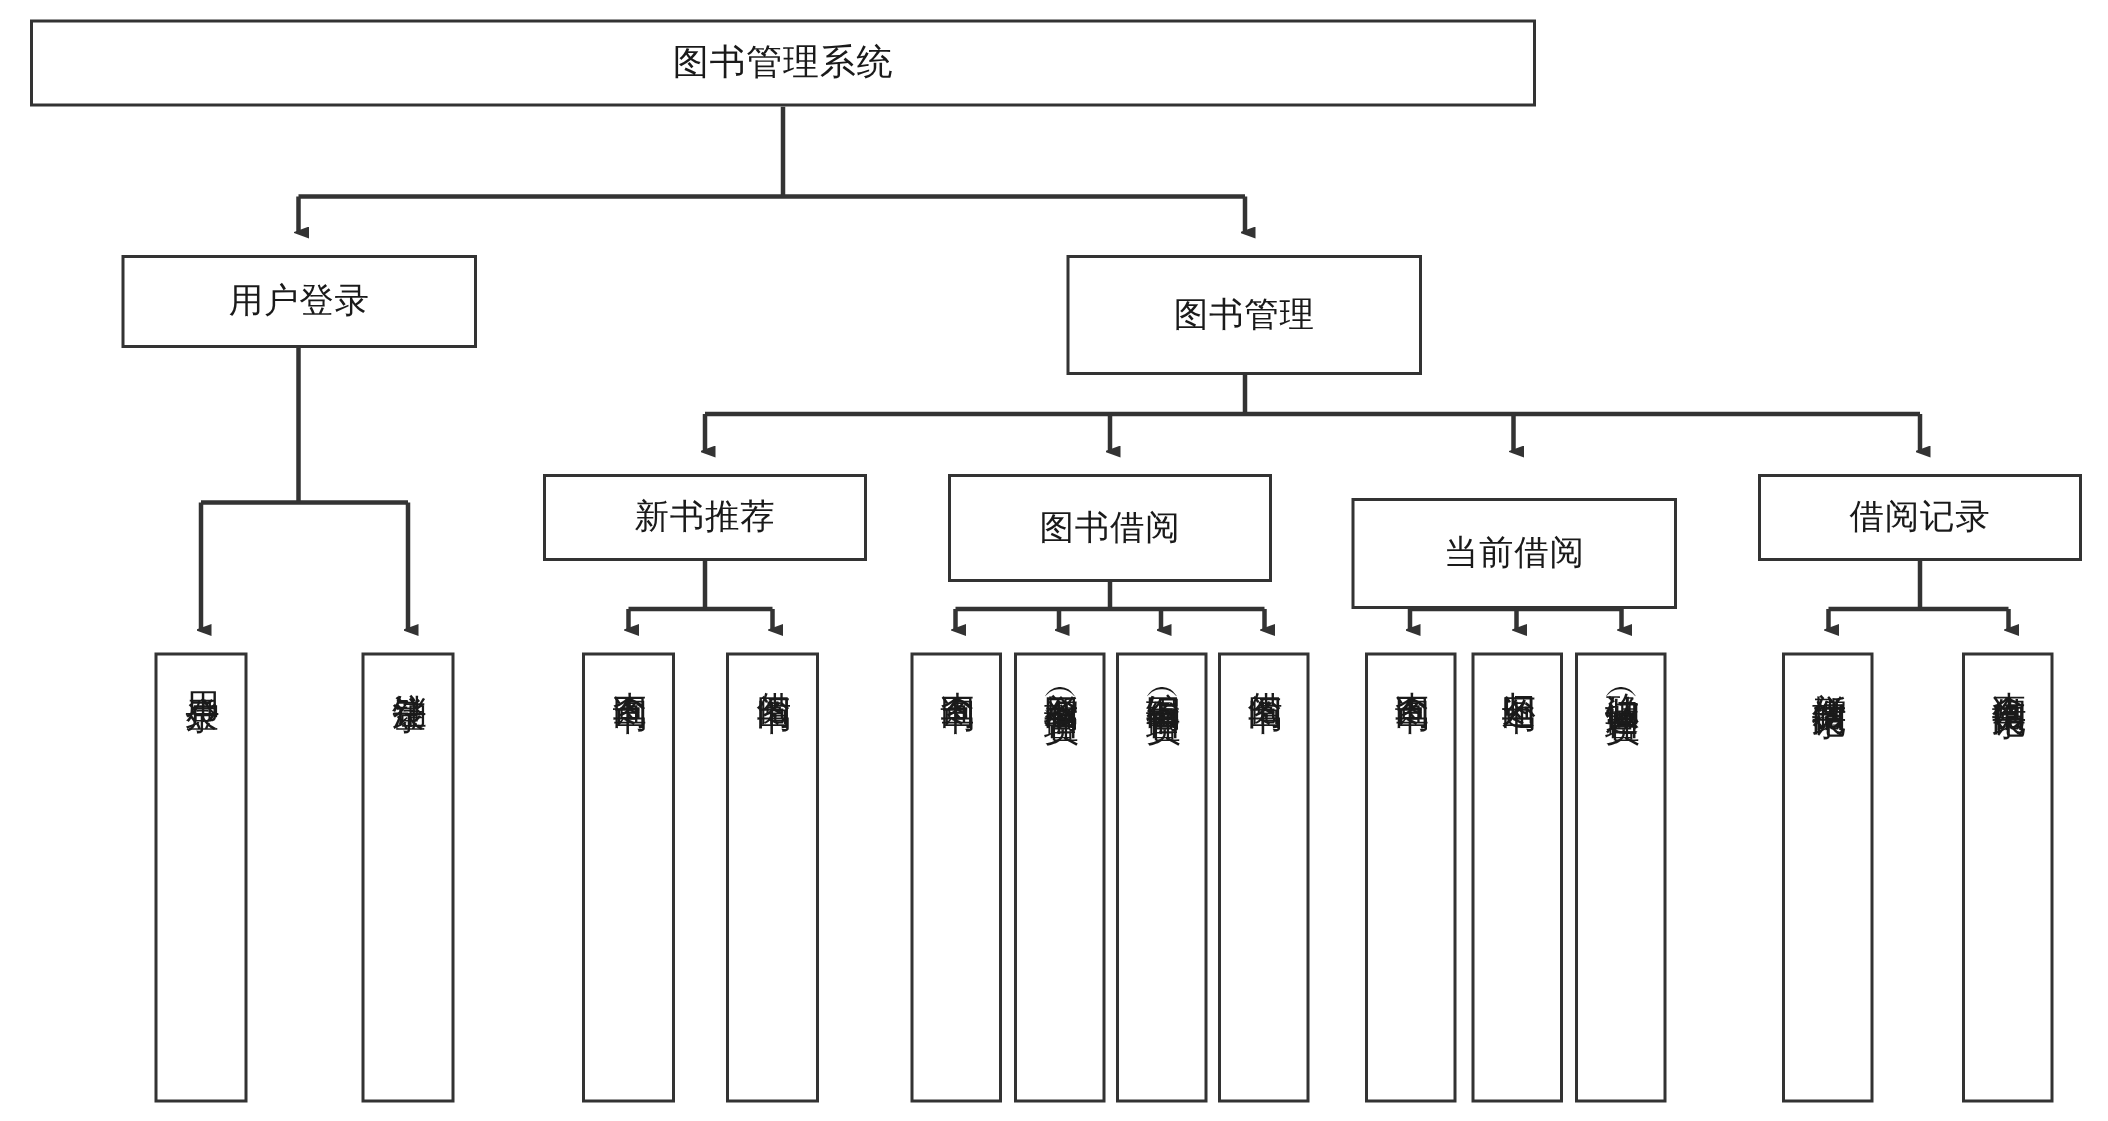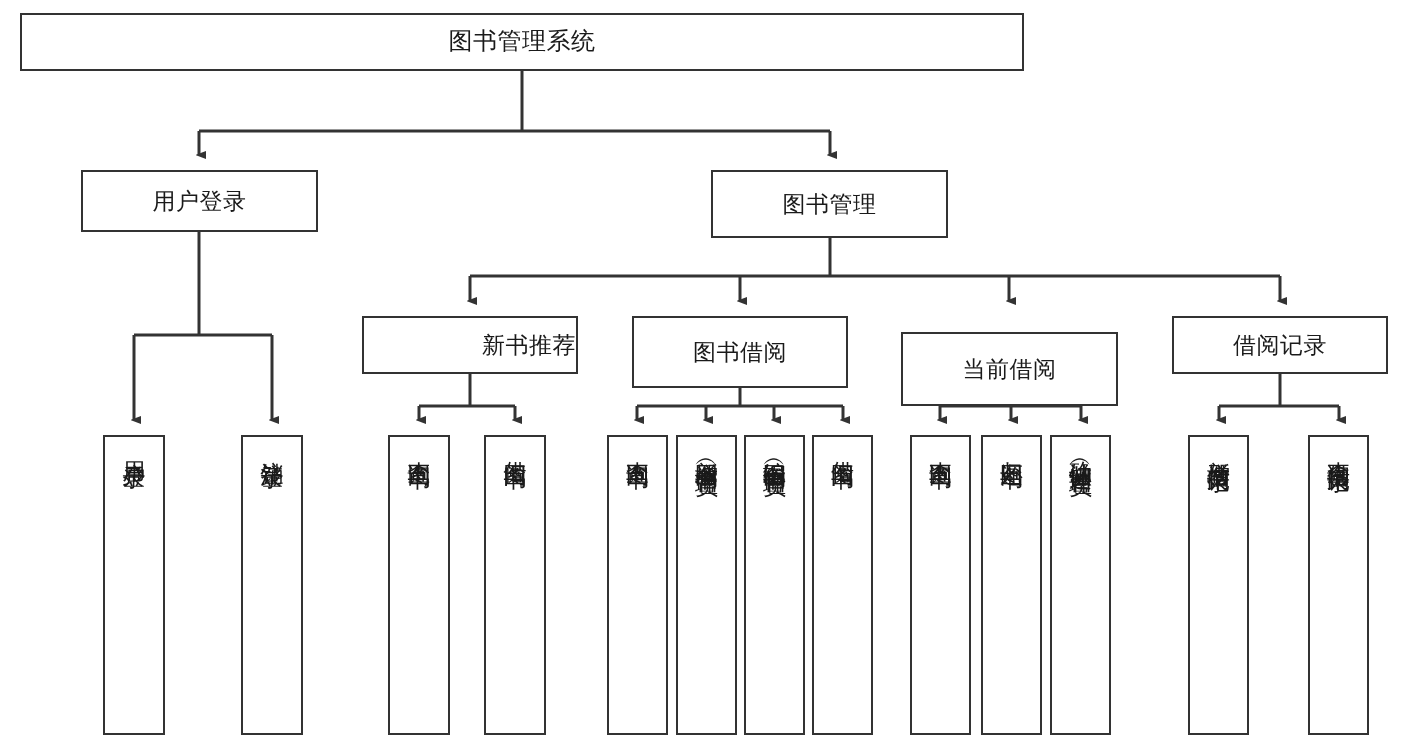--- a/index.html
+++ b/index.html
@@ -136,25 +136,25 @@
     </g>
   </svg>
 
   <div class="node horizontal root" id="node-root" style="left: 20px; top: 13px; width: 1004px; height: 58px;">
     <span class="node-label">图书管理系统</span>
   </div>
 
   <div class="node horizontal" id="node-l2-0" style="left: 81px; top: 170px; width: 237px; height: 62px;">
     <span class="node-label">用户登录</span>
   </div>
-  <div class="node horizontal" id="node-l2-1" style="left: 711px; top: 170px; width: 237px; height: 68px; justify-content: center;">
+  <div class="node horizontal" id="node-l2-1" style="left: 711px; top: 170px; width: 237px; height: 80px; justify-content: center;">
     <span class="node-label">图书管理</span>
   </div>
 
-  <div class="node horizontal" id="node-l3-0" style="left: 362px; top: 316px; width: 216px; height: 58px; justify-content: flex-end;">
+  <div class="node horizontal" id="node-l3-0" style="left: 362px; top: 316px; width: 216px; height: 58px;">
     <span class="node-label">新书推荐</span>
   </div>
   <div class="node horizontal" id="node-l3-1" style="left: 632px; top: 316px; width: 216px; height: 72px;">
     <span class="node-label">图书借阅</span>
   </div>
   <div class="node horizontal" id="node-l3-2" style="left: 901px; top: 332px; width: 217px; height: 74px;">
     <span class="node-label">当前借阅</span>
   </div>
   <div class="node horizontal" id="node-l3-3" style="left: 1172px; top: 316px; width: 216px; height: 58px; justify-content: center;">
     <span class="node-label">借阅记录</span>

